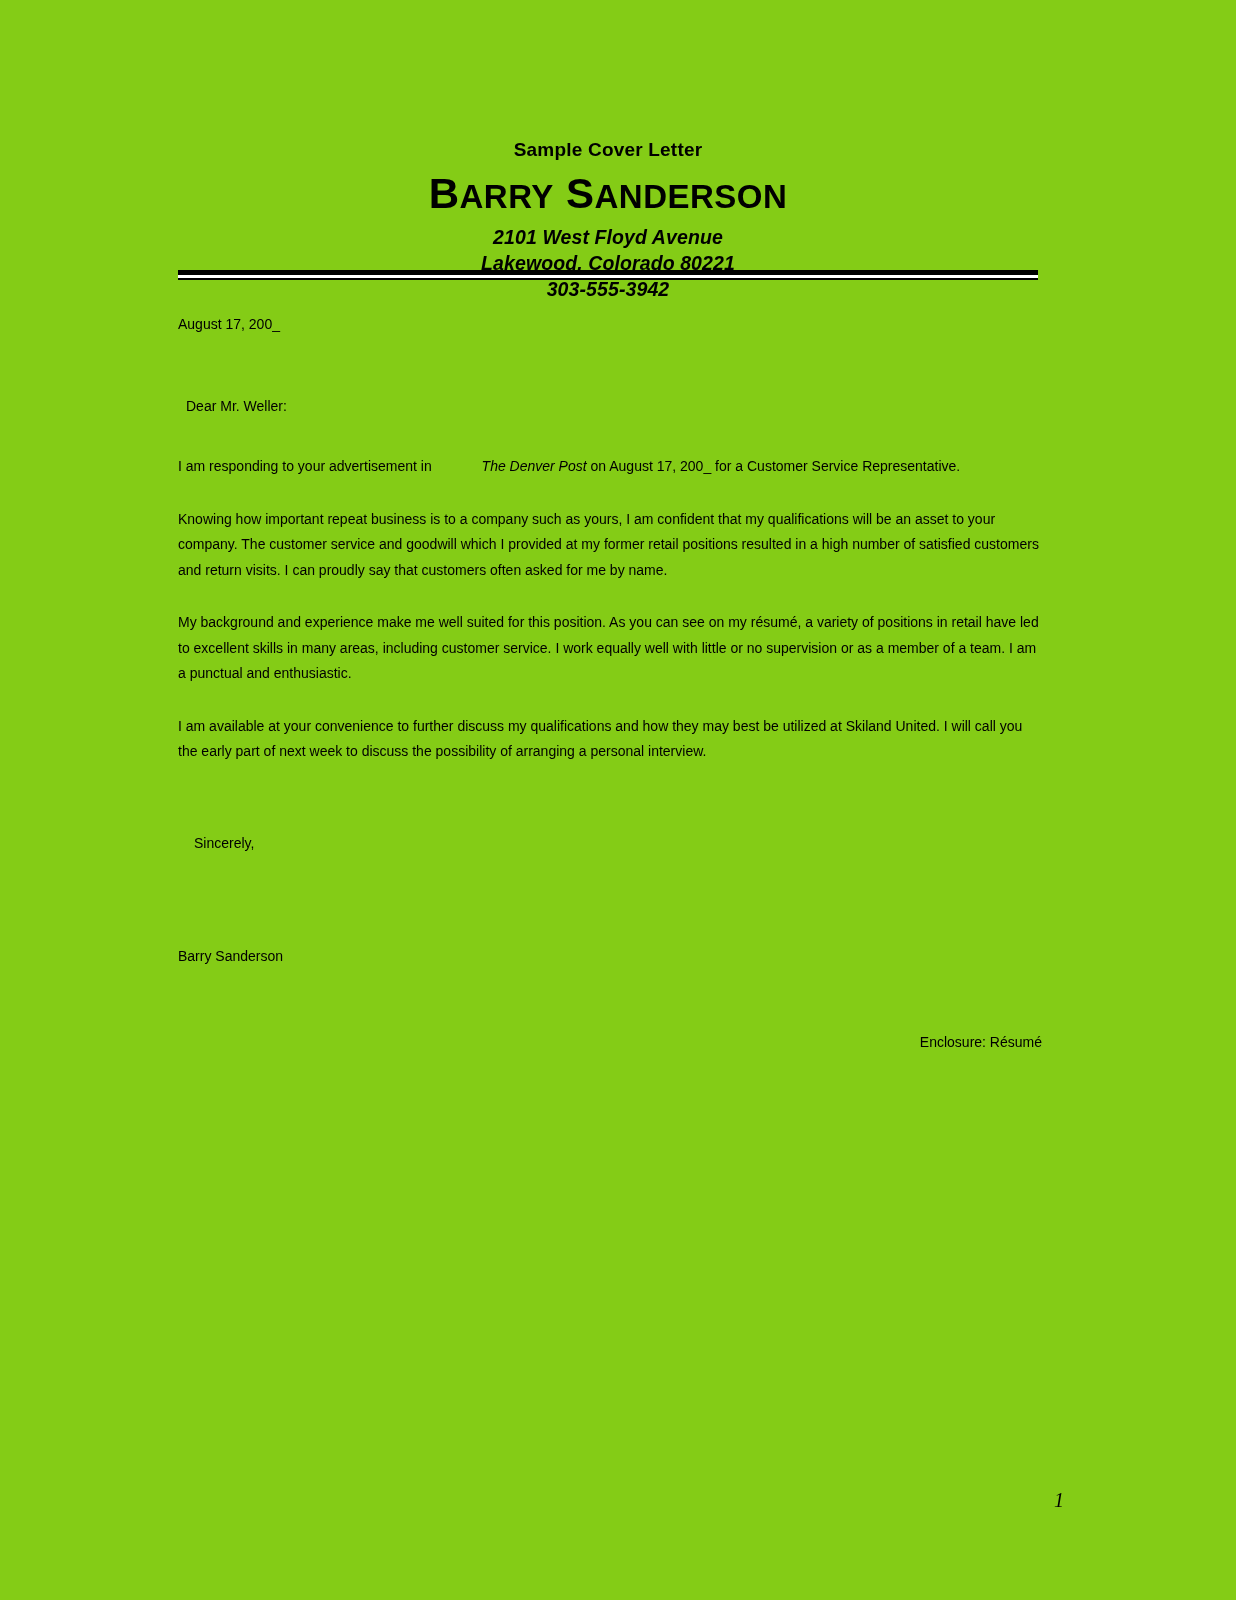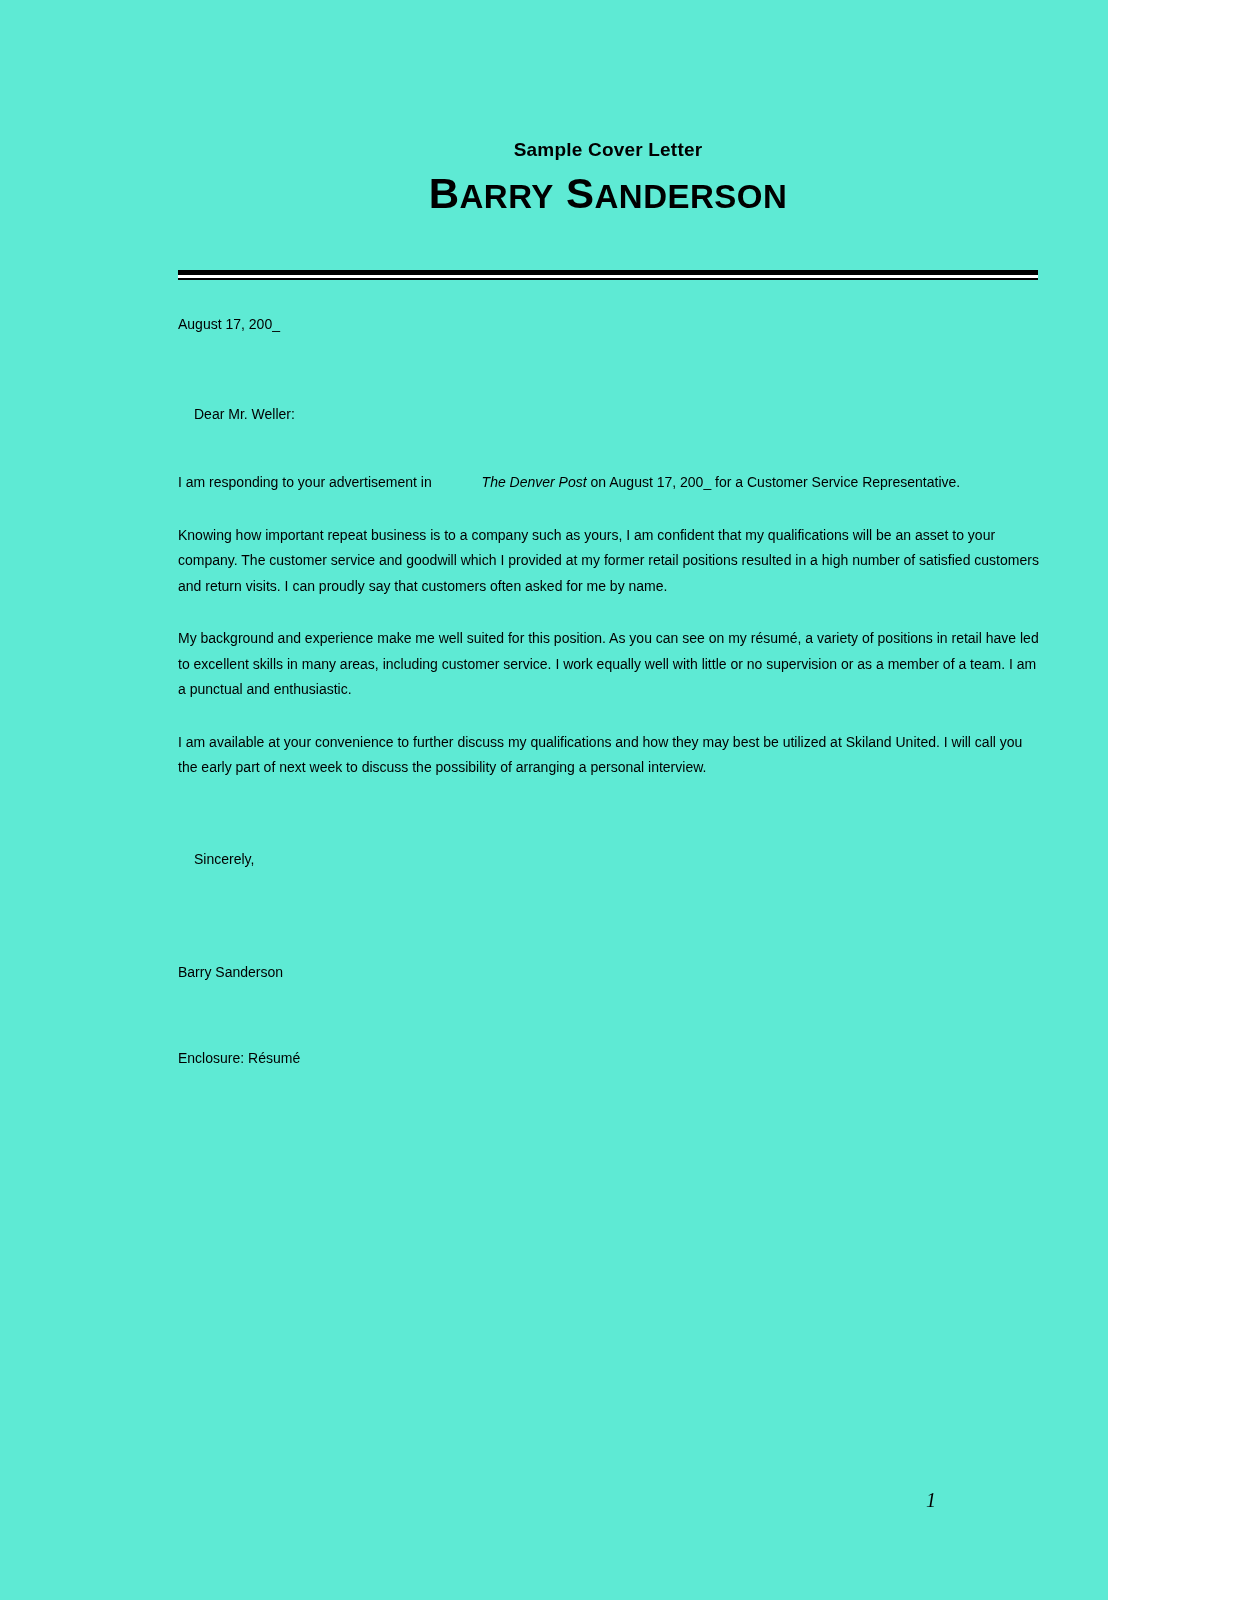--- a/index.html
+++ b/index.html
@@ -6,23 +6,23 @@
     margin: 0;
     padding: 0;
     background: #ffffff;
   }
   body {
     font-family: "Liberation Sans", sans-serif;
     color: #000000;
   }
   .page {
     position: relative;
-    width: 1108px;
+    width: 1236px;
     height: 1600px;
-    background: #5eead4;
+    background: #84cc16;
     box-sizing: border-box;
     overflow: hidden;
   }
 
   
   .letterhead {
     position: absolute;
     left: 178px;
     top: 138px;
     width: 860px;
@@ -92,21 +92,21 @@
     margin: 0;
   }
   .recipient {
     margin: 0;
     padding-top: 62px;
   }
   .recipient div {
     line-height: 25.5px;
   }
   .salutation {
-    margin: 16px;
+    margin: 8px;
     padding-top: 48px;
   }
   .para {
     margin: 0;
     padding-top: 27px;
     text-align: left;
   }
   .para em {
     font-style: italic;
     margin-left: 46px;
@@ -115,40 +115,46 @@
     margin: 16px;
     padding-top: 50px;
   }
   .signature-name {
     margin: 0;
     padding-top: 72px;
   }
   .enclosure {
     margin: 0;
     padding-top: 60px;
+    text-align: right;
   }
 
   
   .page-number {
     position: absolute;
     right: 172px;
     bottom: 88px;
     font-size: 20px;
     font-style: italic;
     font-family: "Liberation Serif", serif;
   }
 </style>
 </head>
 <body>
 
 <div class="page">
 
   <div class="letterhead">
     <div class="sample-label">Sample Cover Letter</div>
     <div class="name-title"><span class="big">B</span><span class="smallcap">ARRY</span><span class="big">&nbsp;</span><span class="big">S</span><span class="smallcap">ANDERSON</span></div>
+    <div class="addr-block">
+      <div class="addr-line">2101 West Floyd Avenue</div>
+      <div class="addr-line">Lakewood, Colorado 80221</div>
+      <div class="addr-line">303-555-3942</div>
+    </div>
   </div>
 
   <div class="header-rule">
     <div class="thick"></div>
     <div class="gap"></div>
     <div class="thin"></div>
   </div>
 
   <div class="body-area">
 

